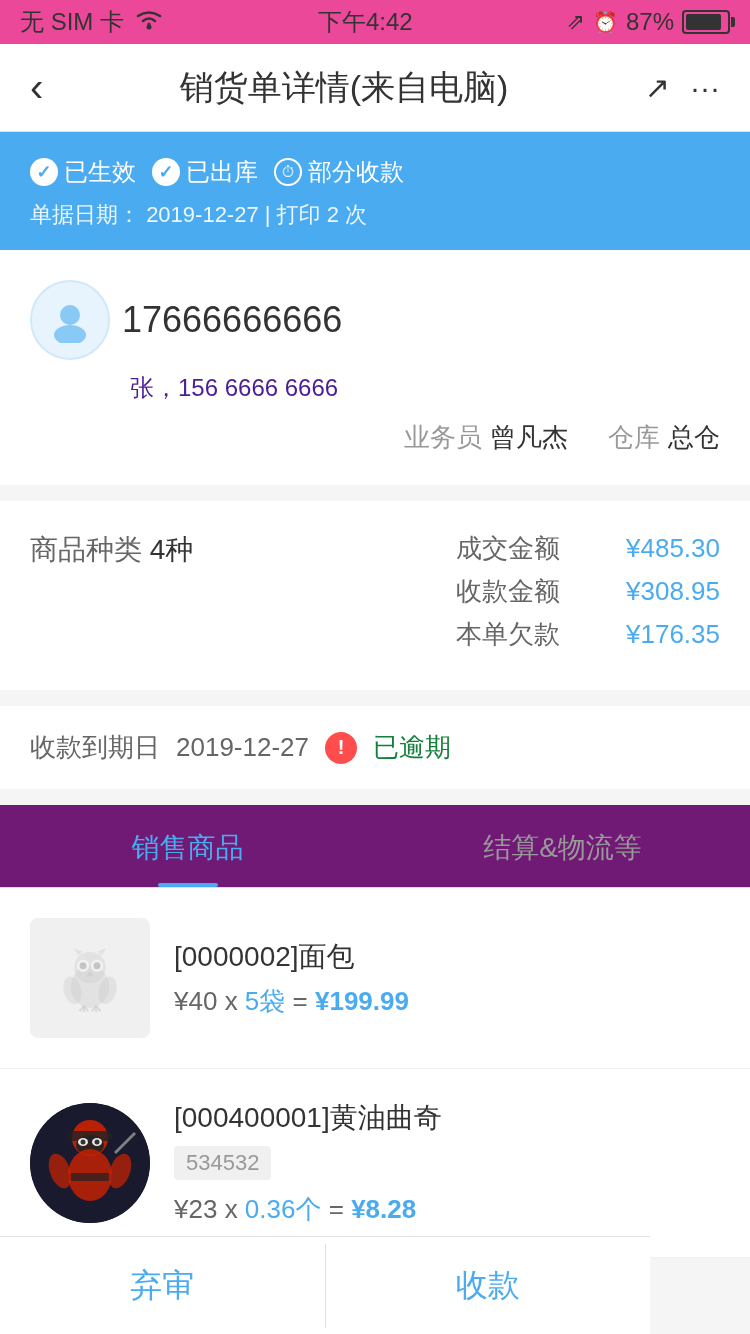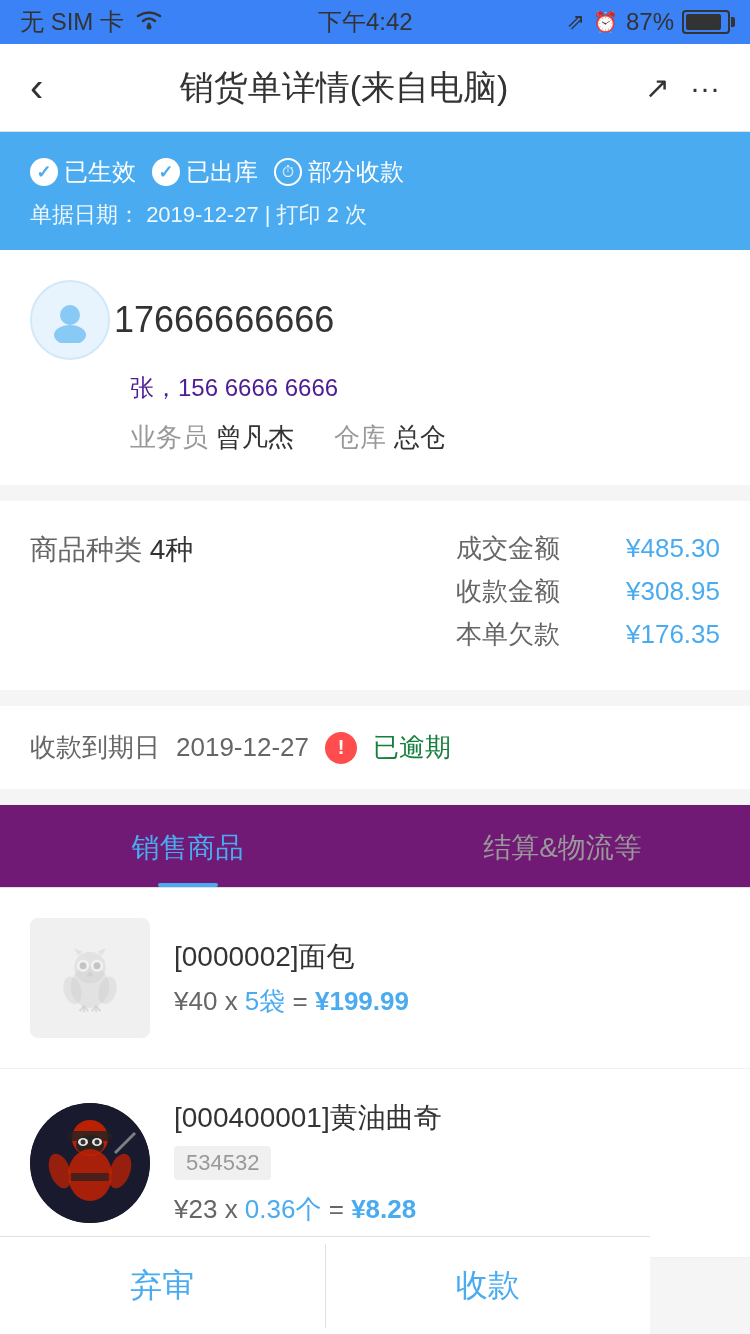--- a/index.html
+++ b/index.html
@@ -9,21 +9,21 @@
       min-height: 1334px;
       font-family: -apple-system, 'PingFang SC', 'Helvetica Neue', sans-serif;
       background: #f5f5f5;
       font-size: 28px;
       color: #333;
     }
 
     
     .status-bar {
       height: 44px;
-      background: #3b82f6;
+      background: #ec4899;
       display: flex;
       align-items: center;
       justify-content: space-between;
       padding: 0 20px;
       font-size: 24px;
       font-weight: 500;
     }
     .status-left { display: flex; align-items: center; gap: 10px; }
     .status-right { display: flex; align-items: center; gap: 8px; }
     .battery { 
@@ -83,37 +83,38 @@
 
     
     .customer-section {
       background: #fff;
       padding: 30px;
       margin-bottom: 16px;
     }
     .customer-row {
       display: flex;
       align-items: center;
-      gap: 4px;
+      gap: 12px;
       margin-bottom: 12px;
     }
     .avatar {
       width: 80px; height: 80px; border-radius: 50%;
       background: #e8f4fd; border: 2px solid #d0e8f8;
       display: flex; align-items: center; justify-content: center;
       font-size: 40px; color: #4AABF0;
     }
     .customer-name { font-size: 36px; font-weight: 500; color: #333; }
     .customer-detail { font-size: 24px; color: #4c1d95; margin-bottom: 8px; padding-left: 100px; }
     .customer-info-row {
       display: flex;
       align-items: center;
       gap: 40px;
       padding-left: 100px;
       margin-top: 16px;
+      justify-content: flex-end;
     }
     .info-item { display: flex; align-items: center; gap: 8px; font-size: 26px; color: #666; }
     .info-label { color: #999; }
     .info-value { color: #333; }
 
     
     .stats-section {
       background: #fff;
       padding: 30px;
       margin-bottom: 16px;

